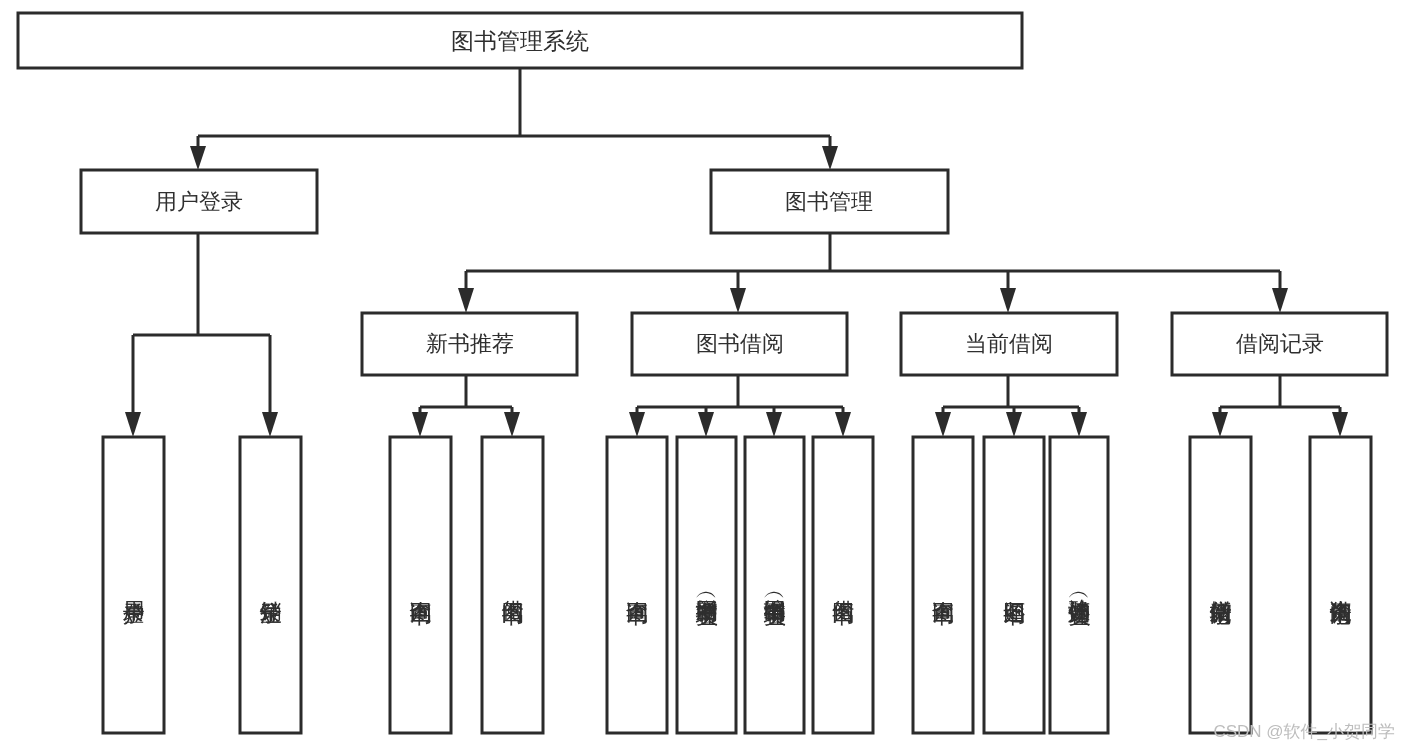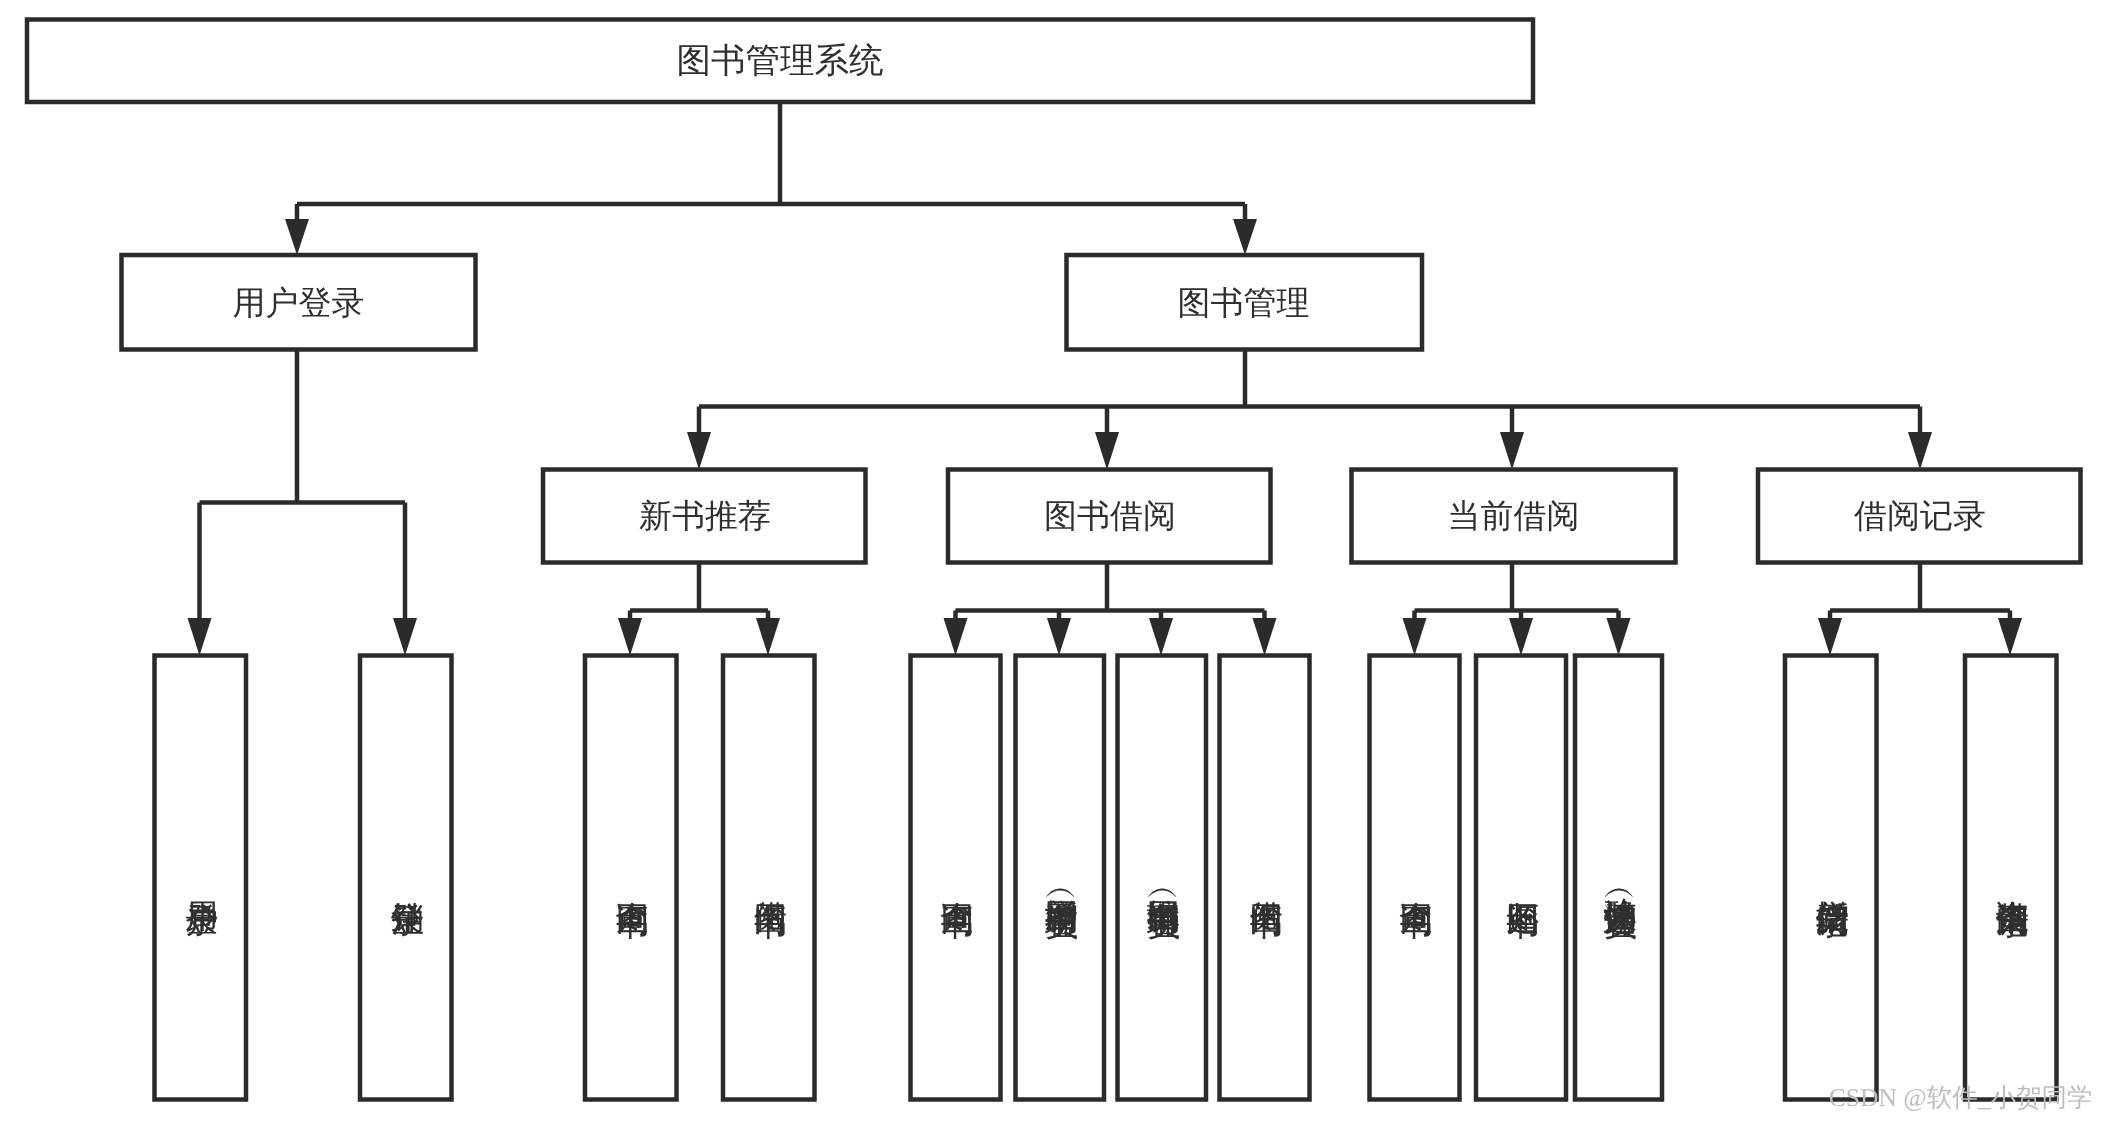--- a/index.html
+++ b/index.html
@@ -72,21 +72,21 @@
     line-height: 1.02;
     color: #2f2f2f;
     letter-spacing: 1px;
     white-space: nowrap;
     pointer-events: none;
   }
   #watermark {
     position: absolute;
     right: 10px;
     bottom: 4px;
-    font-family: Liberation Serif, serif;
+    font-family: Liberation Sans, sans-serif;
     font-size: 17px;
     color: #bdbdbd;
     white-space: nowrap;
     user-select: none;
   }
 </style>
 </head>
 <body>
 
 <div id="diagram-root">

